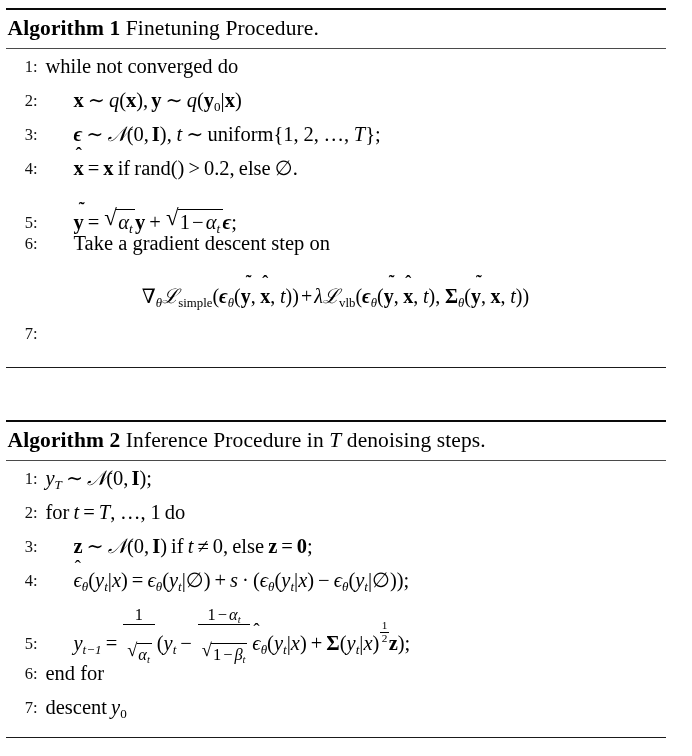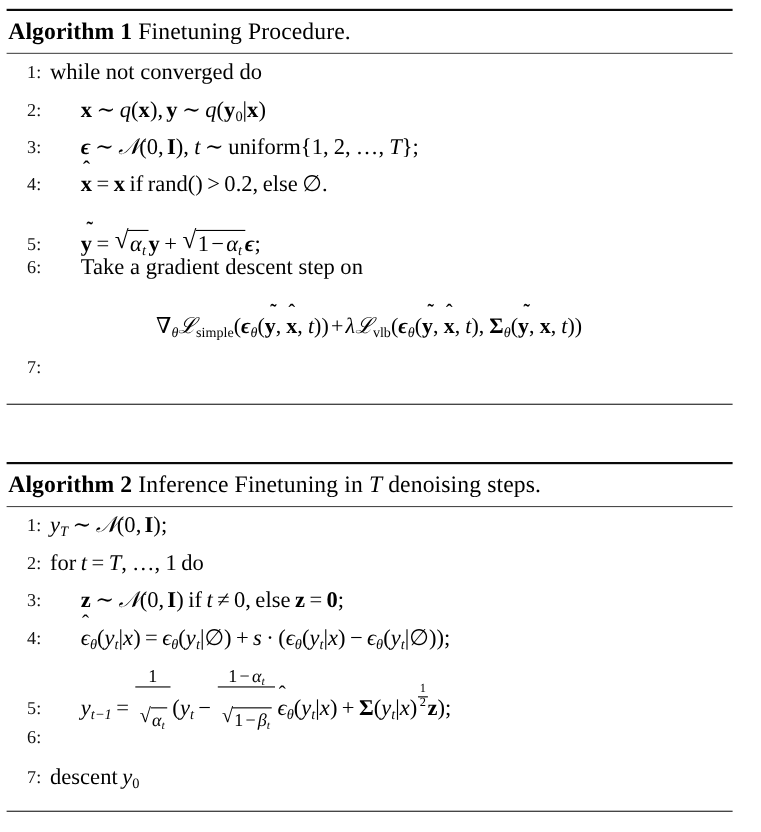--- a/index.html
+++ b/index.html
@@ -270,21 +270,21 @@
   </div>
 
   <div class="gap-between"></div>
 
   <div class="algorithm alg-2">
 
     <hr class="rule-thick">
 
     <div class="caption">
       <span class="kw">Algorithm 2</span>
-      <span>Inference Finetuning in</span>
+      <span>Inference Procedure in</span>
       <span class="mi">T</span>
       <span>denoising steps.</span>
     </div>
 
     <hr class="rule-thin">
 
     <div class="body-lines">
 
       <div class="line">
         <span class="lineno">1:</span>
@@ -306,20 +306,23 @@
         <span class="content indent-1 math"><span class="acc"><span class="accmark">̂</span><span class="mi">ϵ</span></span><span class="sub">θ</span><span class="paren">(</span><span class="mi">y</span><span class="sub">t</span><span class="paren">|</span><span class="mi">x</span><span class="paren">)</span><span class="op">=</span><span class="mi">ϵ</span><span class="sub">θ</span><span class="paren">(</span><span class="mi">y</span><span class="sub">t</span><span class="paren">|</span><span class="mup">∅</span><span class="paren">)</span><span class="op">+</span><span class="mi">s</span><span class="op">·</span><span class="paren">(</span><span class="mi">ϵ</span><span class="sub">θ</span><span class="paren">(</span><span class="mi">y</span><span class="sub">t</span><span class="paren">|</span><span class="mi">x</span><span class="paren">)</span><span class="op">−</span><span class="mi">ϵ</span><span class="sub">θ</span><span class="paren">(</span><span class="mi">y</span><span class="sub">t</span><span class="paren">|</span><span class="mup">∅</span><span class="paren">))</span><span class="mup">;</span></span>
       </div>
 
       <div class="line">
         <span class="lineno">5:</span>
         <span class="content indent-1 math"><span class="mi">y</span><span class="sub">t−1</span><span class="op">=</span><span class="frac"><span class="num"><span class="mup">1</span></span><span class="den"><span class="sqrt"><span class="radicand"><span class="mi">α</span><span class="sub">t</span></span></span></span></span><span class="paren">(</span><span class="mi">y</span><span class="sub">t</span><span class="op">−</span><span class="frac"><span class="num"><span class="mup">1</span><span class="opn">−</span><span class="mi">α</span><span class="sub">t</span></span><span class="den"><span class="sqrt"><span class="radicand"><span class="mup">1</span><span class="opn">−</span><span class="mi">β</span><span class="sub">t</span></span></span></span></span><span class="acc"><span class="accmark">̂</span><span class="mi">ϵ</span></span><span class="sub">θ</span><span class="paren">(</span><span class="mi">y</span><span class="sub">t</span><span class="paren">|</span><span class="mi">x</span><span class="paren">)</span><span class="op">+</span><span class="mb">Σ</span><span class="paren">(</span><span class="mi">y</span><span class="sub">t</span><span class="paren">|</span><span class="mi">x</span><span class="paren">)</span><span class="halfexp"><span class="num">1</span><span class="den">2</span></span><span class="mb">z</span><span class="paren">)</span><span class="mup">;</span></span>
       </div>
 
       <div class="line">
         <span class="lineno">6:</span>
+        <span class="content">
+          <b class="kw">end for</b>
+        </span>
       </div>
 
       <div class="line">
         <span class="lineno">7:</span>
         <span class="content math"><b class="kw">descent</b> <span class="mi">y</span><span class="sub subup">0</span></span>
       </div>
 
     </div>
 
     <hr class="rule-bottom">

